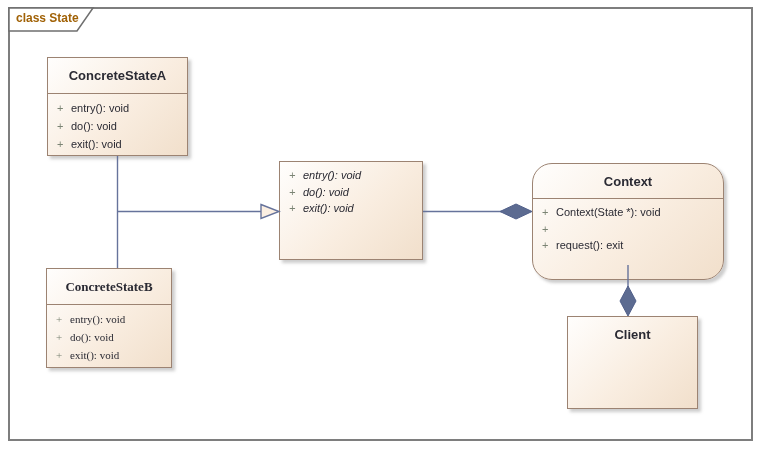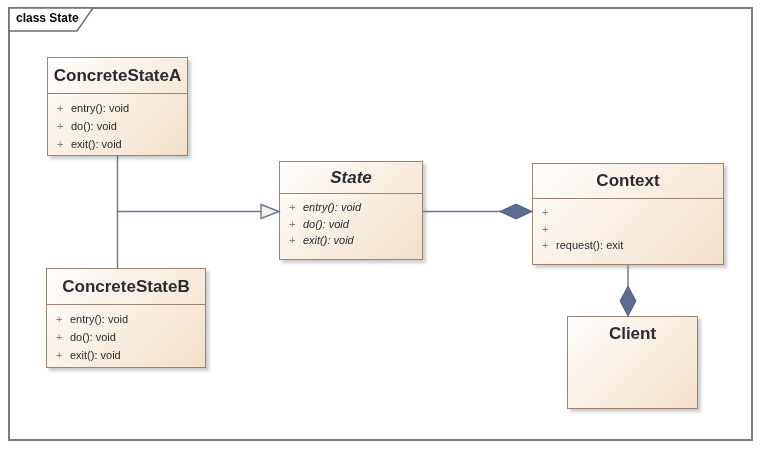--- a/index.html
+++ b/index.html
@@ -18,38 +18,38 @@
     box-sizing: border-box;
     border: 2px solid #7e7e7e;
     background: #ffffff;
     z-index: 1;
   }
   #frame-label {
     position: absolute;
     left: 16px; top: 11px;
     font-size: 12px;
     font-weight: bold;
-    color: #000000;
+    color: #a16207;
     z-index: 4;
     white-space: nowrap;
   }
   .uml-class {
     position: absolute;
     box-sizing: border-box;
     border: 1px solid #9c8372;
     background: linear-gradient(135deg, #fffefd 0%, #f9ede0 55%, #f1dfcb 100%);
     box-shadow: 3px 3px 3px rgba(145,145,145,0.45);
     z-index: 2;
   }
   .uml-class .title {
     box-sizing: border-box;
     display: flex;
     align-items: center;
     justify-content: center;
-    font-size: 17px;
+    font-size: 13px;
     font-weight: bold;
     color: #2a2a33;
     border-bottom: 1px solid #9c8372;
   }
   .uml-class .methods {
     padding-top: 5px;
   }
   .method-row {
     display: flex;
     font-size: 11px;
@@ -59,27 +59,27 @@
   .method-row .vis {
     width: 14px;
     margin-left: 9px;
     color: #7b8474;
     text-align: left;
   }
   .method-row .sig { white-space: nowrap; }
 
   #class-a { left: 47px; top: 57px;  width: 141px; height: 99px; }
   #class-a .title { height: 36px; }
-  #class-b { left: 46px; top: 268px; width: 160px; height: 100px; }
+  #class-b { left: 46px; top: 268px; width: 126px; height: 100px; font-family: Liberation Serif, serif; }
   #class-b .title { height: 36px; }
   #class-state { left: 279px; top: 161px; width: 144px; height: 99px; }
   #class-state .title { height: 32px; }
   #class-state .title, #class-state .method-row { font-style: italic; }
   #class-state .method-row, #class-context .method-row { line-height: 16.5px; }
-  #class-context { left: 532px; top: 163px; width: 192px; height: 102px; }
+  #class-context { left: 532px; top: 163px; width: 192px; height: 117px; border-radius: 20px; }
   #class-context .title { height: 35px; }
   #class-client { left: 567px; top: 316px; width: 131px; height: 93px; }
   #class-client .title { height: 34px; border-bottom: none; }
 
   #connector-layer {
     position: absolute;
     left: 0; top: 0;
     width: 768px; height: 450px;
     z-index: 3;
     pointer-events: none;
@@ -124,21 +124,20 @@
         <span class="sig">do(): void</span>
       </div>
       <div class="method-row">
         <span class="vis">+</span>
         <span class="sig">exit(): void</span>
       </div>
     </div>
   </div>
 
   <div id="class-state" class="uml-class">
-    <div class="title">State</div>
     <div class="methods">
       <div class="method-row">
         <span class="vis">+</span>
         <span class="sig">entry(): void</span>
       </div>
       <div class="method-row">
         <span class="vis">+</span>
         <span class="sig">do(): void</span>
       </div>
       <div class="method-row">
@@ -146,20 +145,21 @@
         <span class="sig">exit(): void</span>
       </div>
     </div>
   </div>
 
   <div id="class-context" class="uml-class">
     <div class="title">Context</div>
     <div class="methods">
       <div class="method-row">
         <span class="vis">+</span>
+        <span class="sig">Context(State *): void</span>
       </div>
       <div class="method-row">
         <span class="vis">+</span>
       </div>
       <div class="method-row">
         <span class="vis">+</span>
         <span class="sig">request(): exit</span>
       </div>
     </div>
   </div>

